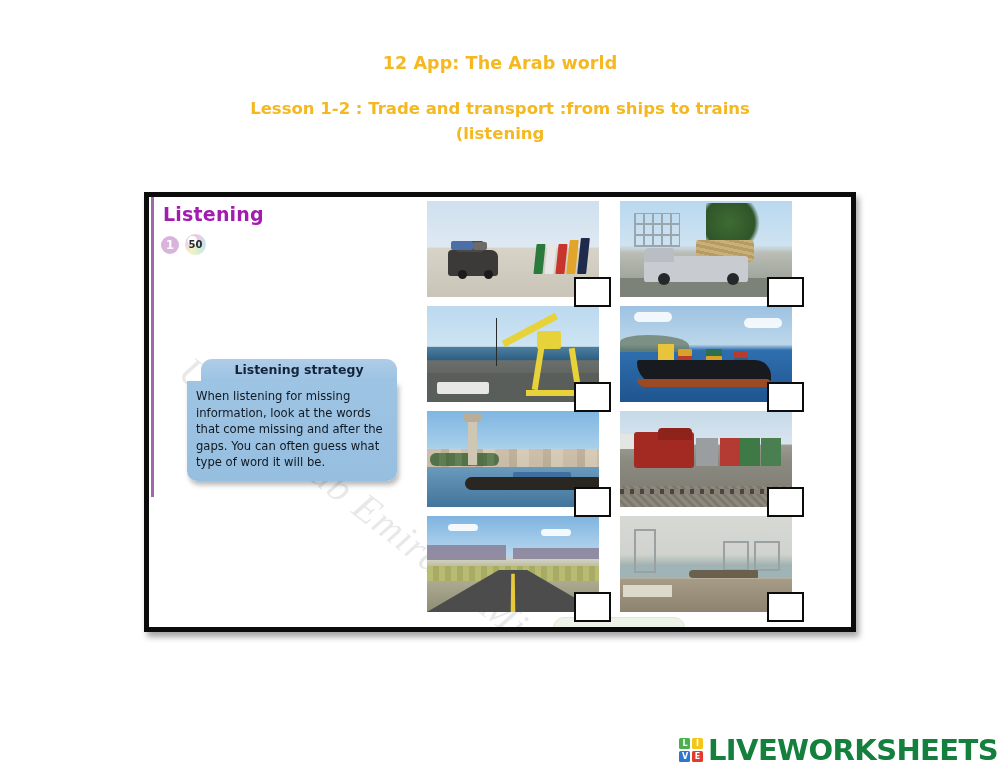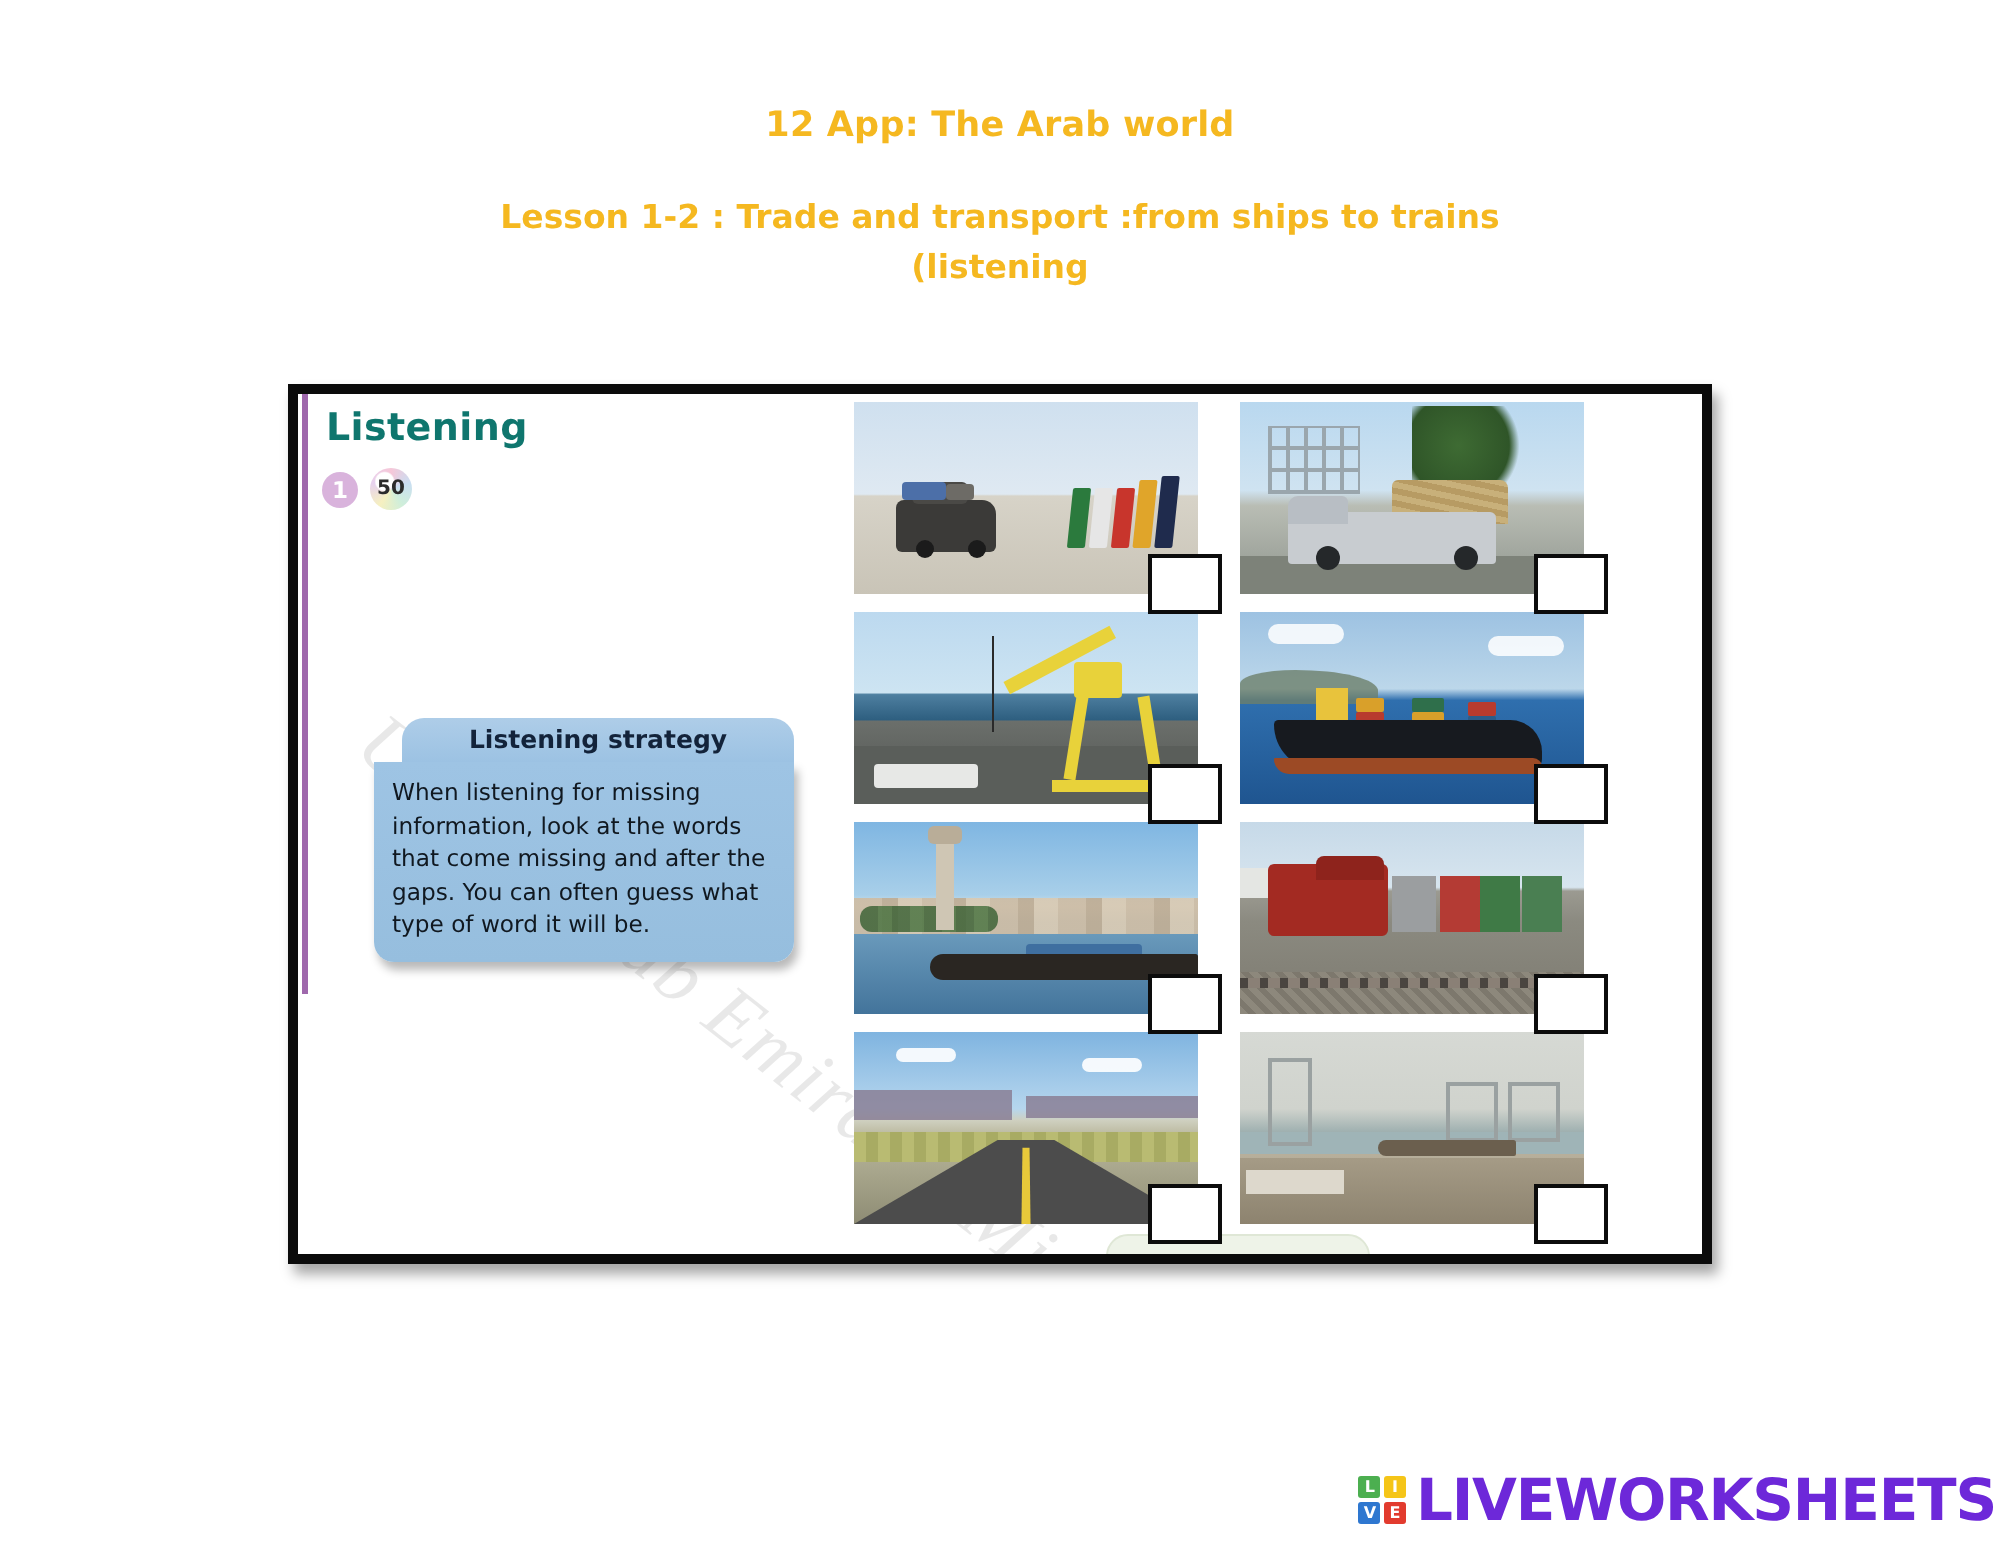--- a/index.html
+++ b/index.html
@@ -48,21 +48,21 @@
     font-size: 40px; color: #000; opacity: .085;
     transform: rotate(38deg); transform-origin: 0 0;
     white-space: nowrap; letter-spacing: 1px; pointer-events: none;
     font-style: italic;
   }
 
   
   .listen-col { position: absolute; left: 10px; top: 6px; width: 262px; }
   .listen-head {
     font-family: "DejaVu Sans", sans-serif;
-    font-weight: bold; font-size: 19px; color: #0f766e;
+    font-weight: bold; font-size: 19px; color: #a21caf;
     padding-left: 4px; letter-spacing: .2px;
   }
   .task-row { display: flex; align-items: flex-start; margin-top: 8px; padding-left: 2px; }
   .badge-num {
     flex: 0 0 auto; width: 18px; height: 18px; border-radius: 50%;
     background: #D9B3DC; color: #fff; font-family: "DejaVu Sans", sans-serif;
     font-weight: bold; font-size: 11.5px; line-height: 18px; text-align: center;
     margin-top: 3px;
   }
   .badge-track {
@@ -218,21 +218,21 @@
     display: grid; grid-template-columns: 11px 11px; grid-template-rows: 11px 11px;
     gap: 1.5px; margin-right: 5px;
   }
   .logo-mark i {
     display: block; width: 11px; height: 11px; border-radius: 1.5px;
     font-family: "DejaVu Sans", sans-serif; font-style: normal; font-weight: bold;
     font-size: 8px; line-height: 11px; text-align: center; color: #fff;
   }
   .logo-text {
     font-family: "DejaVu Sans", sans-serif; font-weight: bold;
-    font-size: 29px; letter-spacing: -.6px; color: #6d28d9;
+    font-size: 29px; letter-spacing: -.6px; color: #15803d;
   }
 </style>
 </head>
 <body>
 
 <div id="page">
 
   <div class="title-block">
     <div class="title-main">12 App: The Arab world</div>
     <div class="title-sub">

